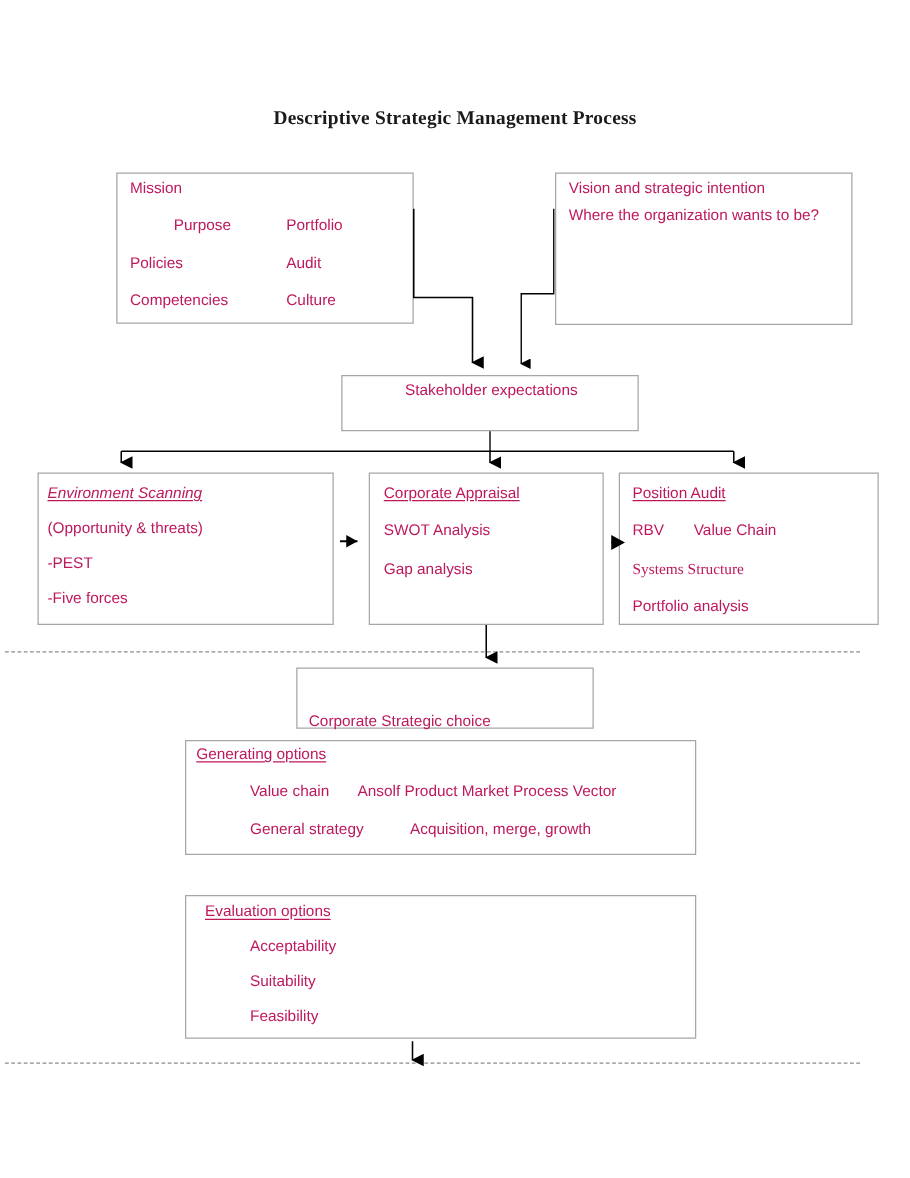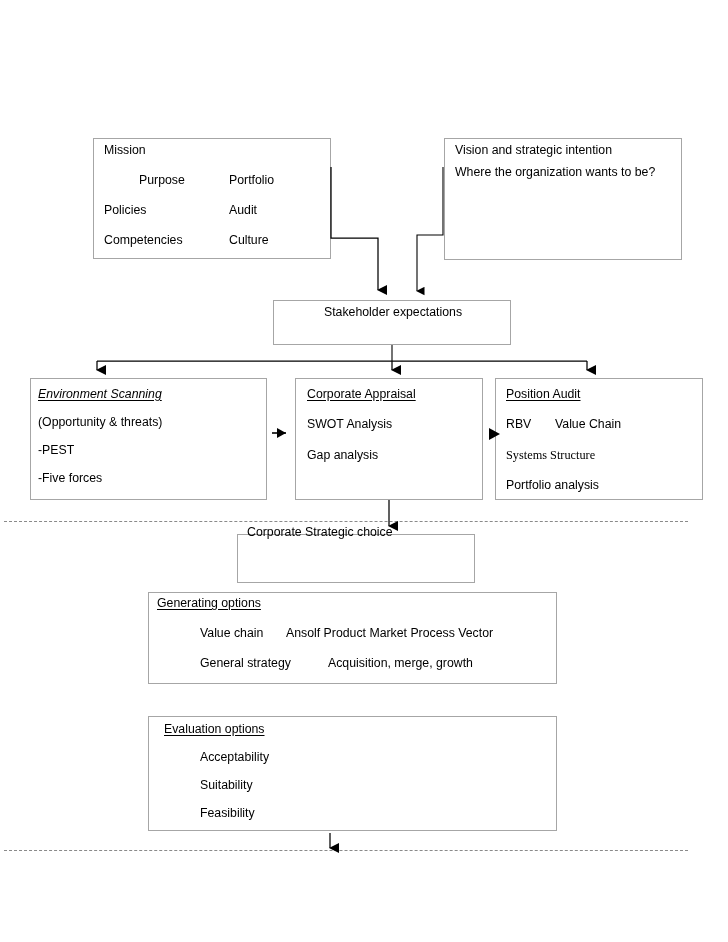--- a/index.html
+++ b/index.html
@@ -28,39 +28,40 @@
     position:absolute;
     border:1px solid #a6a6a6;
     background:#ffffff;
     box-sizing:border-box;
   }
   .lbl{
     position:absolute;
     font-size:12.3px;
     line-height:1;
     white-space:nowrap;
-    color:#000000;
+    color:#be185d;
   }
   .u{ text-decoration:underline; text-underline-offset:2px; }
   svg.ov{
     position:absolute; left:0; top:0;
     width:728px; height:942px;
     pointer-events:none;
   }
   .dash{
     position:absolute;
     height:0;
     border-top:1.6px dashed #8a8a8a;
   }
 </style>
 </head>
 <body>
 
 <div id="canvas">
 
+  <div class="ttl">Descriptive Strategic Management Process</div>
 
   <div class="box" style="left:93px; top:138px; width:238px; height:121px;"></div>
   <div class="lbl" style="left:104px; top:144px;">Mission</div>
   <div class="lbl" style="left:104px; top:174px;margin-left:35px;">Purpose</div>
   <div class="lbl" style="left:229px; top:174px;">Portfolio</div>
   <div class="lbl" style="left:104px; top:204px;">Policies</div>
   <div class="lbl" style="left:229px; top:204px;">Audit</div>
   <div class="lbl" style="left:104px; top:234px;">Competencies</div>
   <div class="lbl" style="left:229px; top:234px;">Culture</div>
 
@@ -85,21 +86,21 @@
   <div class="box" style="left:495px; top:378px; width:208px; height:122px;"></div>
   <div class="lbl u" style="left:506px; top:388px;">Position Audit</div>
   <div class="lbl" style="left:506px; top:418px;">RBV</div>
   <div class="lbl" style="left:555px; top:418px;">Value Chain</div>
   <div class="lbl" style="left:506px; top:449px;font-family:Liberation Serif, serif;">Systems Structure</div>
   <div class="lbl" style="left:506px; top:479px;">Portfolio analysis</div>
 
   <div class="dash" style="left:4px; top:521px; width:684px;"></div>
 
   <div class="box" style="left:237px; top:534px; width:238px; height:49px;"></div>
-  <div class="lbl" style="left:247px; top:526px;">Corporate Strategic choice</div>
+  <div class="lbl" style="left:247px; top:571px;">Corporate Strategic choice</div>
 
   <div class="box" style="left:148px; top:592px; width:409px; height:92px;"></div>
   <div class="lbl u" style="left:157px; top:597px;">Generating options</div>
   <div class="lbl" style="left:200px; top:627px;">Value chain</div>
   <div class="lbl" style="left:286px; top:627px;">Ansolf Product Market Process Vector</div>
   <div class="lbl" style="left:200px; top:657px;">General strategy</div>
   <div class="lbl" style="left:328px; top:657px;">Acquisition, merge, growth</div>
 
   <div class="box" style="left:148px; top:716px; width:409px; height:115px;"></div>
   <div class="lbl u" style="left:164px; top:723px;">Evaluation options</div>

